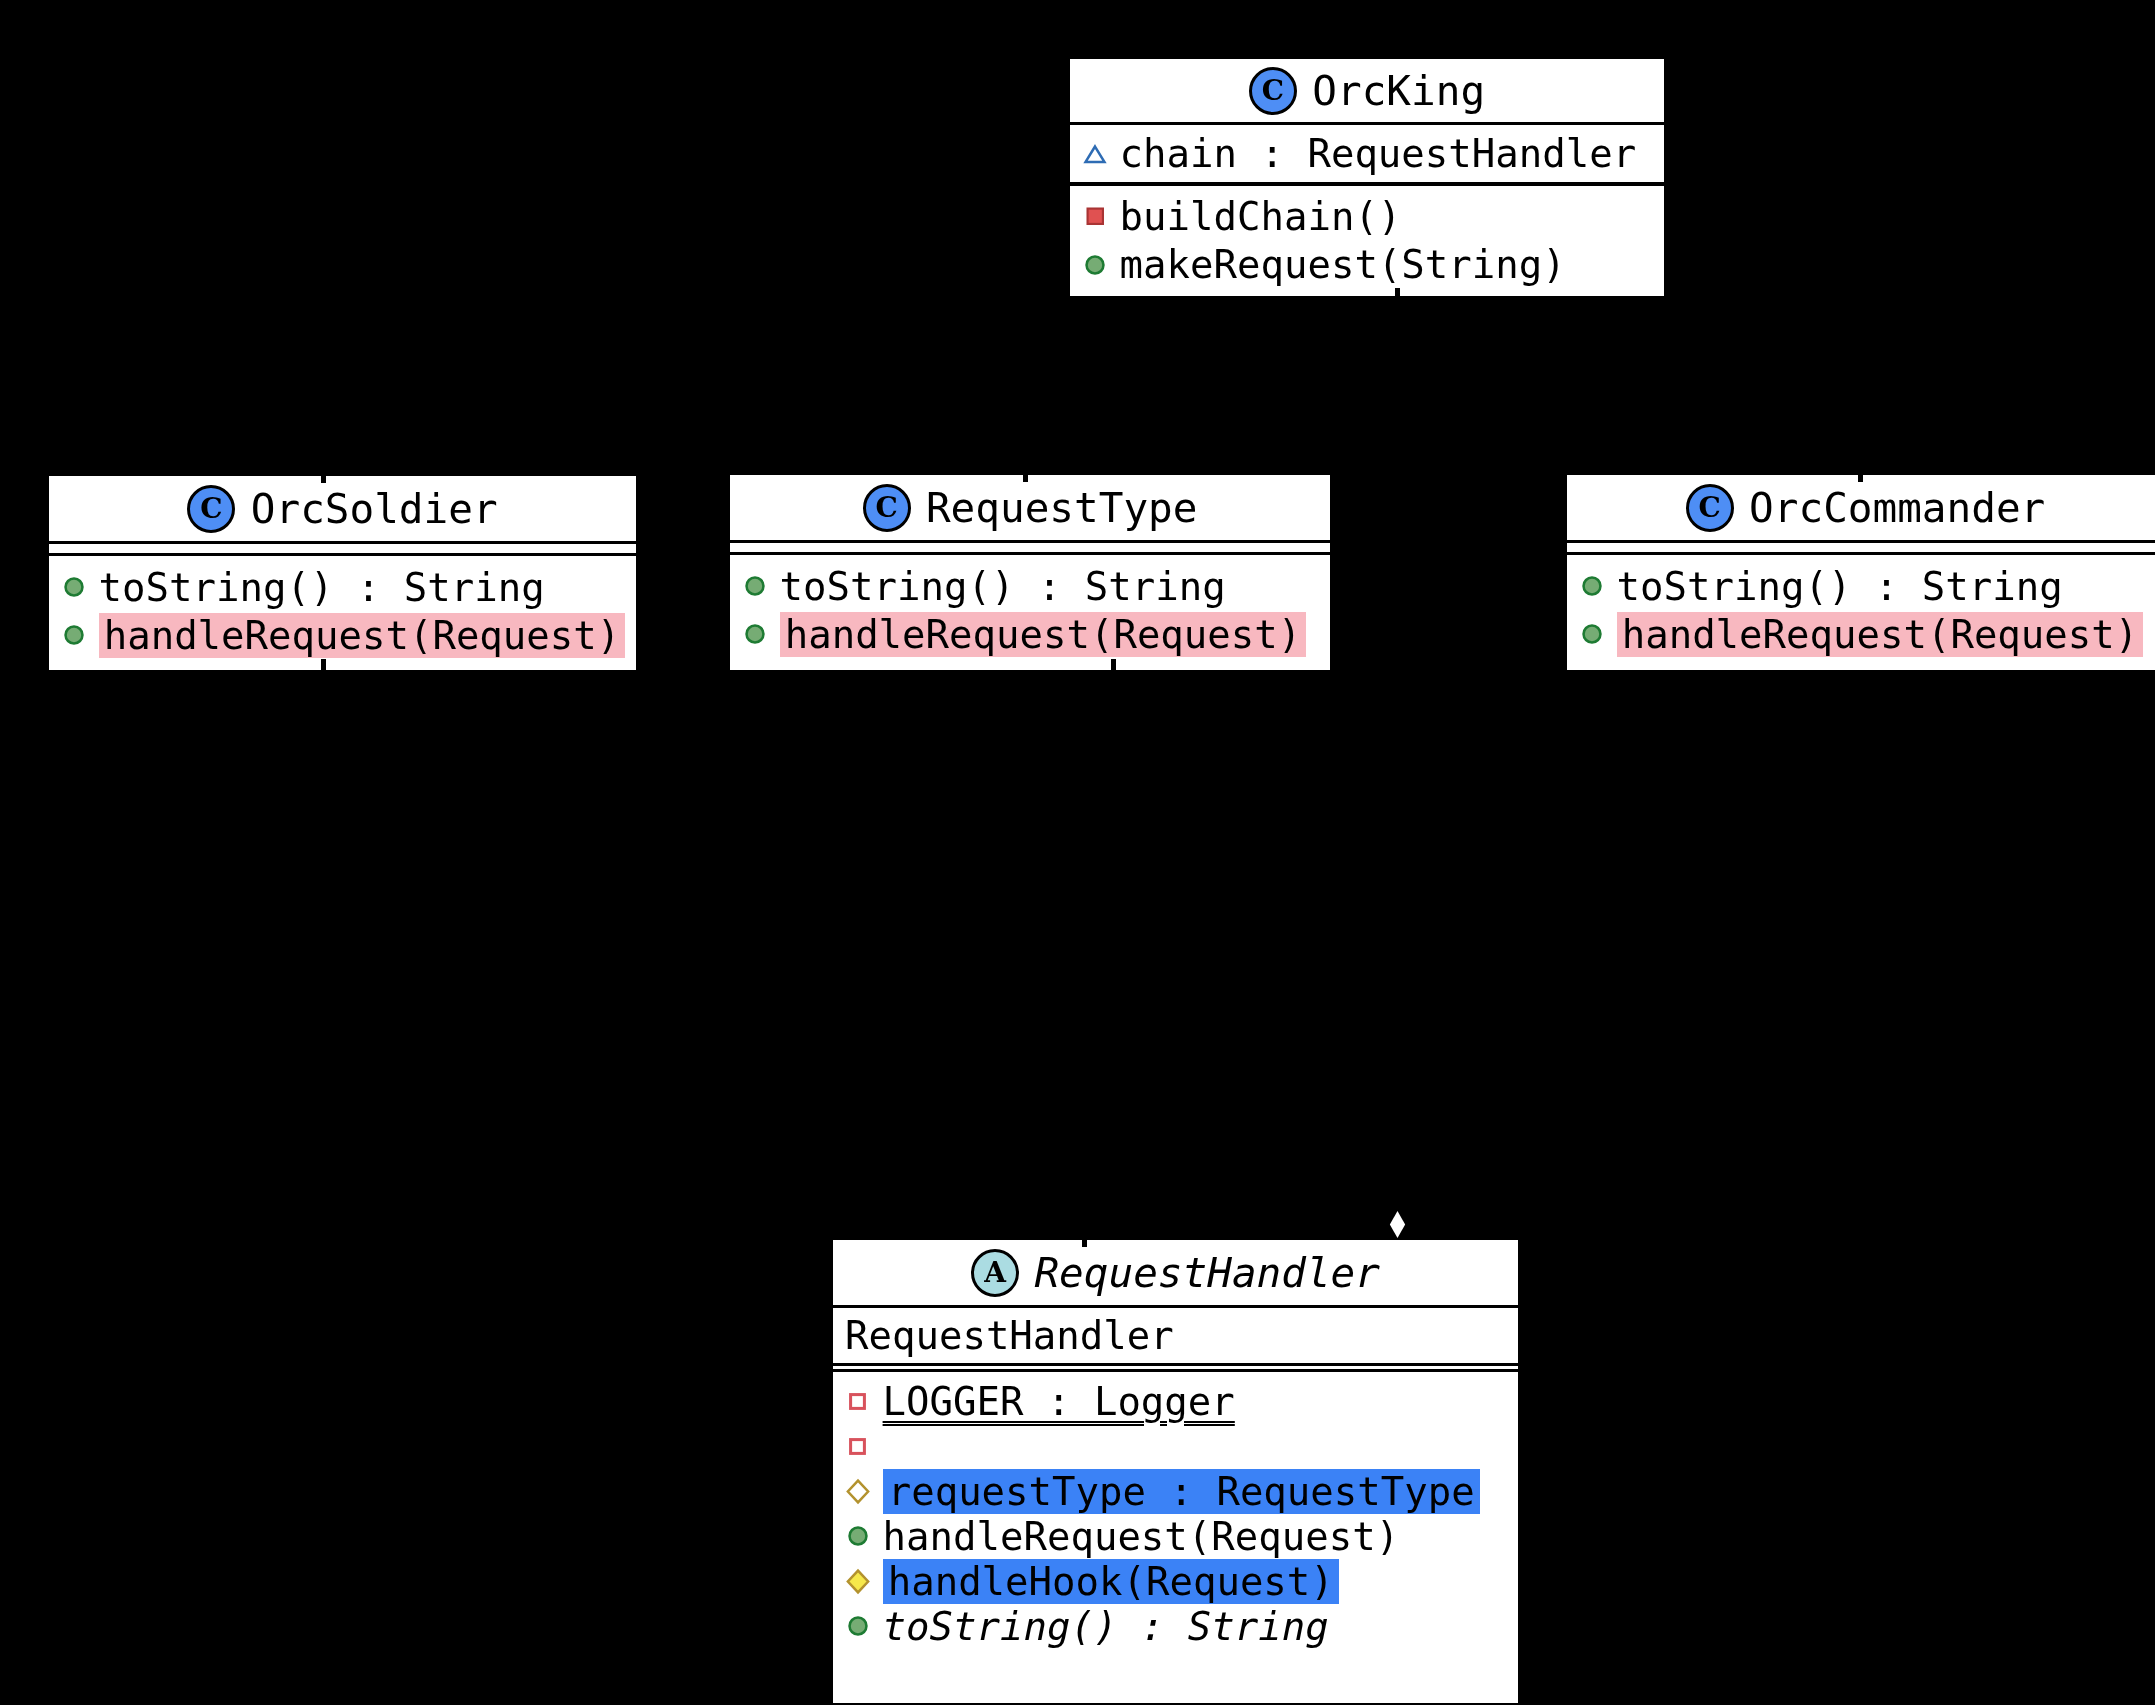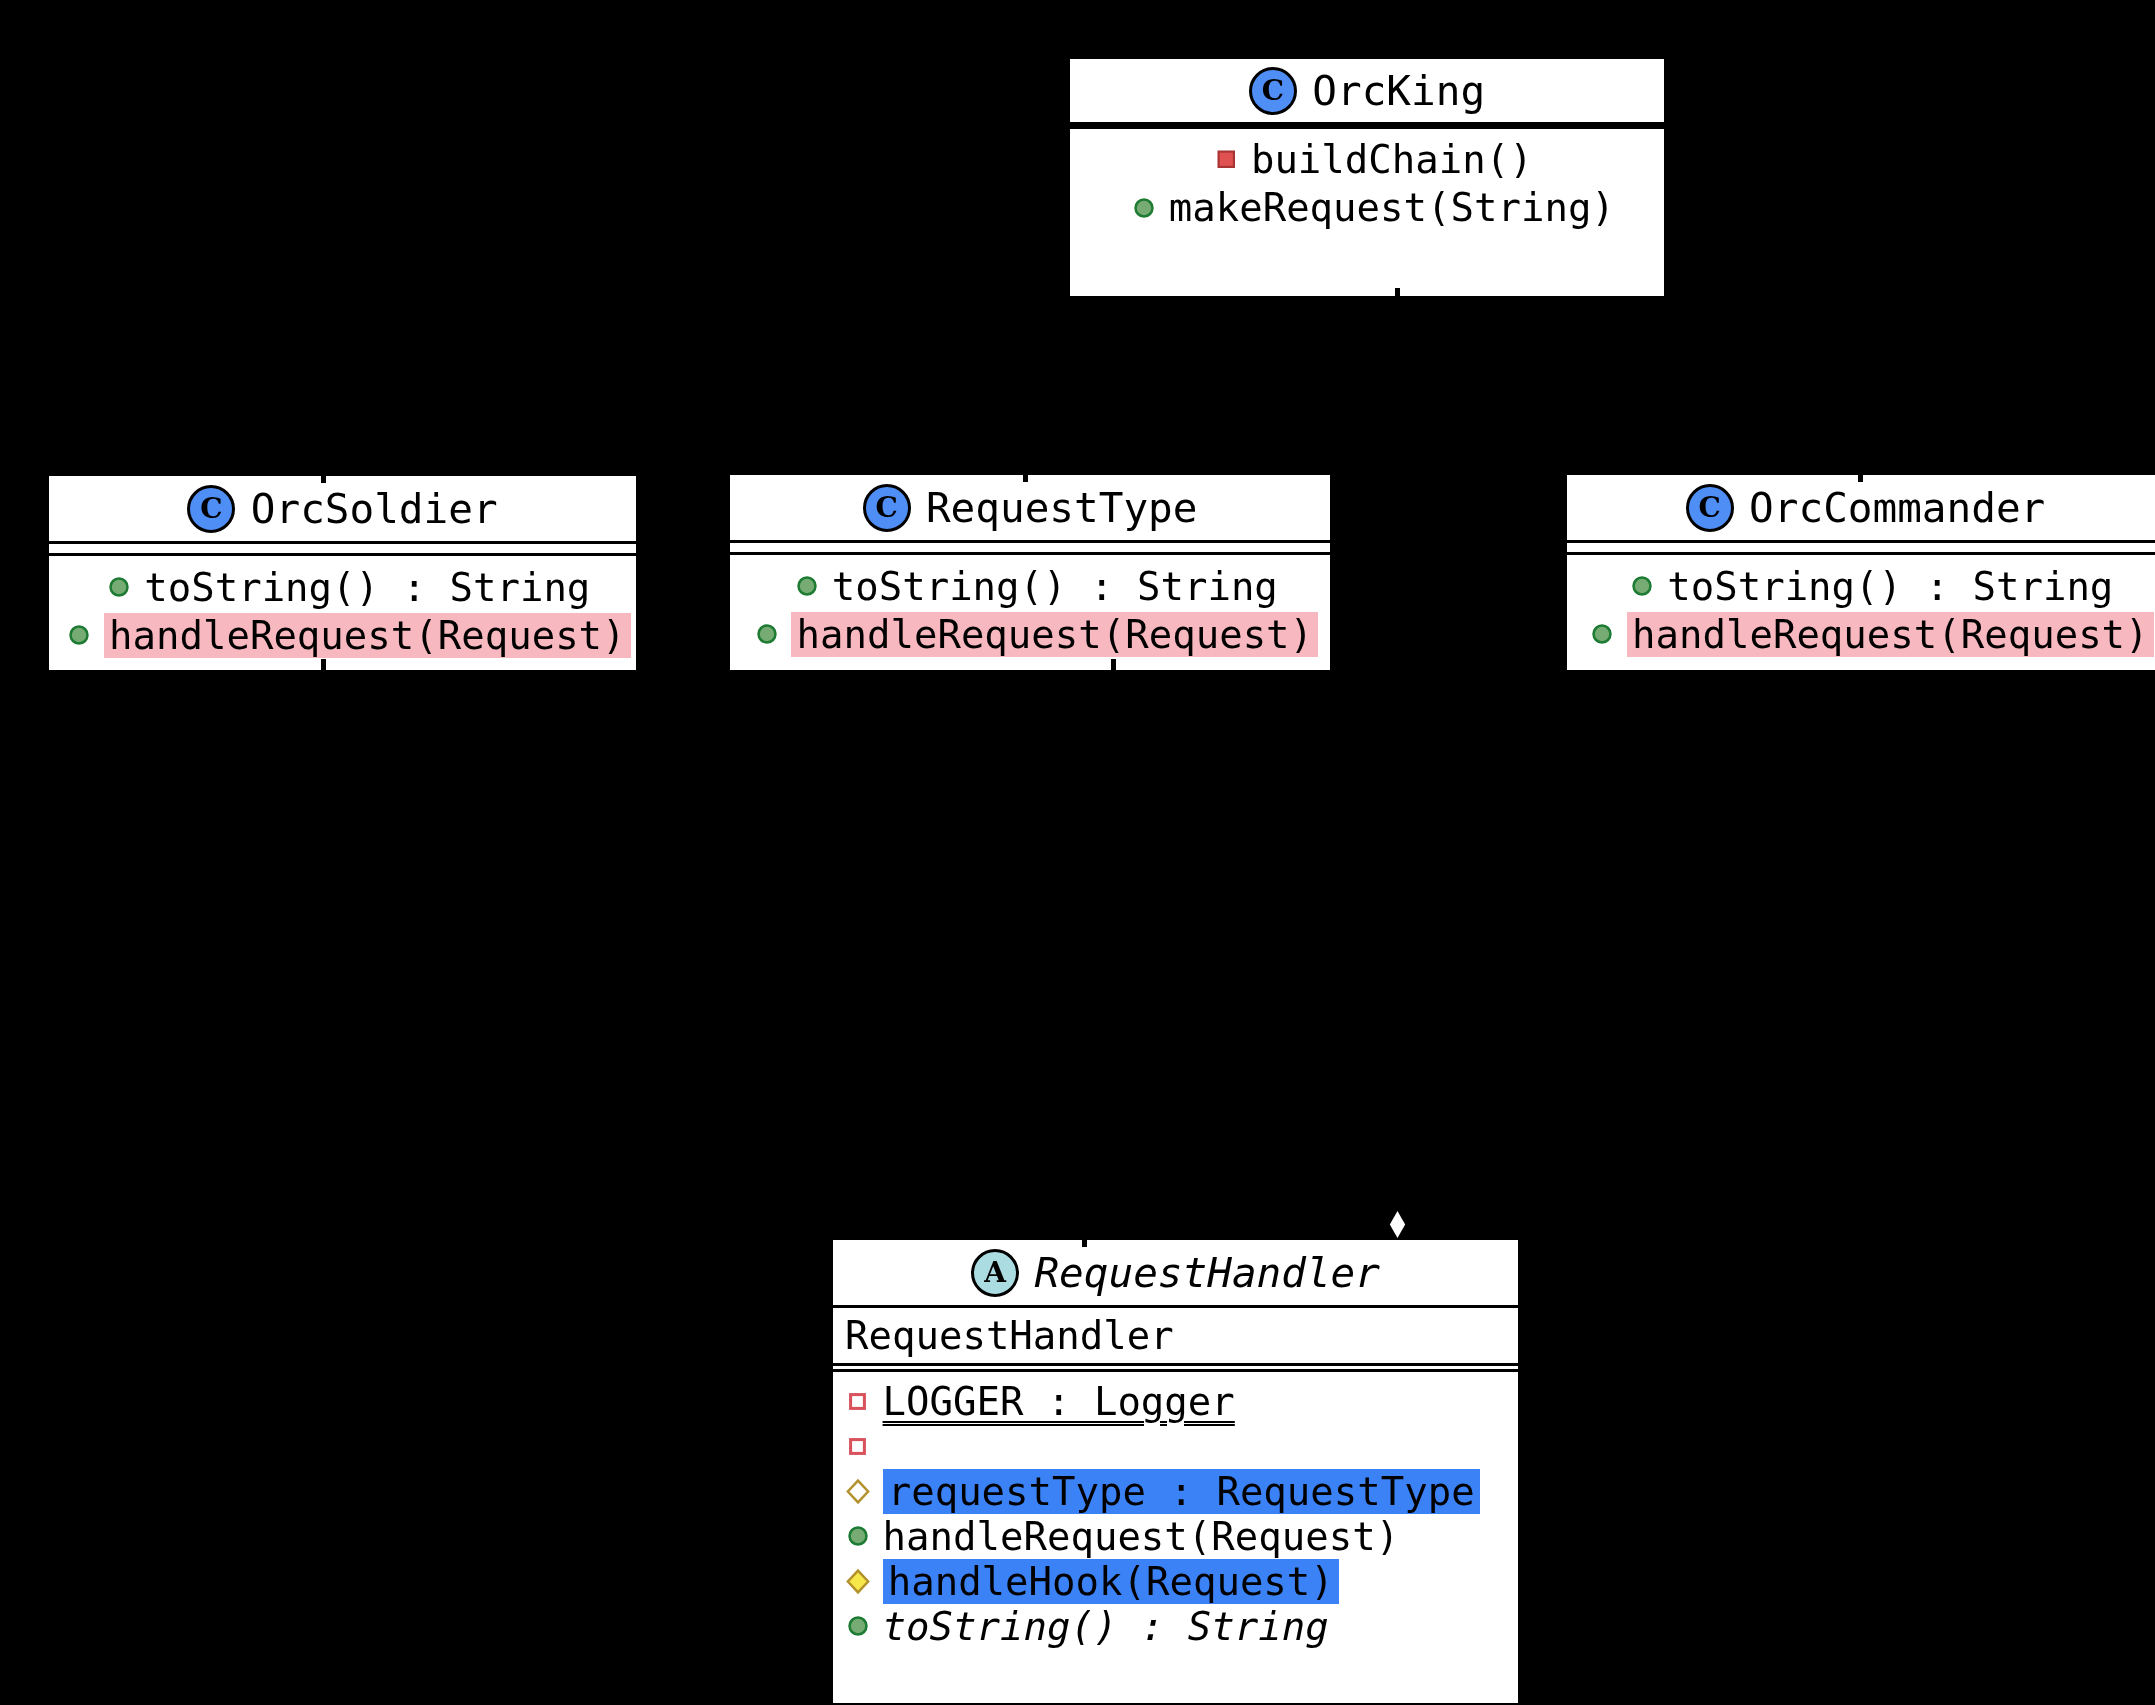--- a/index.html
+++ b/index.html
@@ -16,21 +16,21 @@
   .cls-icon{width:48px;height:48px;border-radius:50%;border:3.4px solid #000;box-sizing:border-box;
     display:flex;align-items:center;justify-content:center;
     font-family:"DejaVu Serif",serif;font-weight:bold;font-size:28px;line-height:1;}
   .icon-class{background:#4e8ef5;}
   .icon-abstract{background:#abdce2;}
   .cls-title{font-size:41px;white-space:pre;}
   .italic{font-style:italic;}
   .comp{flex:0 0 auto;}
   .comp-fill{flex:1 1 auto;}
   .member-row{display:flex;align-items:center;padding-left:10.3px;gap:10.3px;}
-  .rows56 .member-row{height:48px;justify-content:center;}
+  .rows56 .member-row{height:48px;}
   .rows52 .member-row{height:45px;}
   .pad-top8{padding-top:6.8px;}
   .vis-icon{width:29px;flex:0 0 29px;display:flex;align-items:center;justify-content:center;}
   .member-text{font-size:39px;line-height:1.06;white-space:pre;}
   .hl-pink{background:#f8b8c0;padding:1.7px 5.1px;}
   .hl-green{background:#3b82f6;padding:1.7px 5.1px;}
   .static-underline{text-decoration:underline;text-decoration-style:double;
     text-decoration-thickness:2.1px;text-underline-offset:6px;}
   .ctor-comp{display:flex;align-items:center;padding-left:12px;flex:0 0 auto;}
   .ctor-text{font-size:39px;white-space:pre;}
@@ -42,20 +42,30 @@
 <body>
 
 <div id="stage">
 
   <div class="uml-box" style="left:1070px;top:59px;width:594px;height:237px;">
     <div class="title-comp" style="height:63px;">
       <span class="cls-icon icon-class">C</span>
       <span class="cls-title">OrcKing</span>
     </div>
     <div class="sep"></div>
+    <div class="comp fields-center" style="height:57px;">
+      <div class="member-row" style="height:48px;">
+        <span class="vis-icon">
+          <svg width="24" height="20.5" viewBox="0 0 28 24">
+              <polygon points="14,3 25,21 3,21" fill="#ffffff" stroke="#2e6cb4" stroke-width="3"></polygon>
+            </svg>
+        </span>
+        <span class="member-text">chain : RequestHandler</span>
+      </div>
+    </div>
     <div class="sep"></div>
     <div class="comp-fill rows56 pad-top8">
       <div class="member-row">
         <span class="vis-icon">
           <svg width="20.5" height="20.5" viewBox="0 0 24 24">
               <rect x="3" y="3" width="18" height="18" fill="#e05151" stroke="#a93434" stroke-width="2.5"></rect>
             </svg>
         </span>
         <span class="member-text">buildChain()</span>
       </div>

